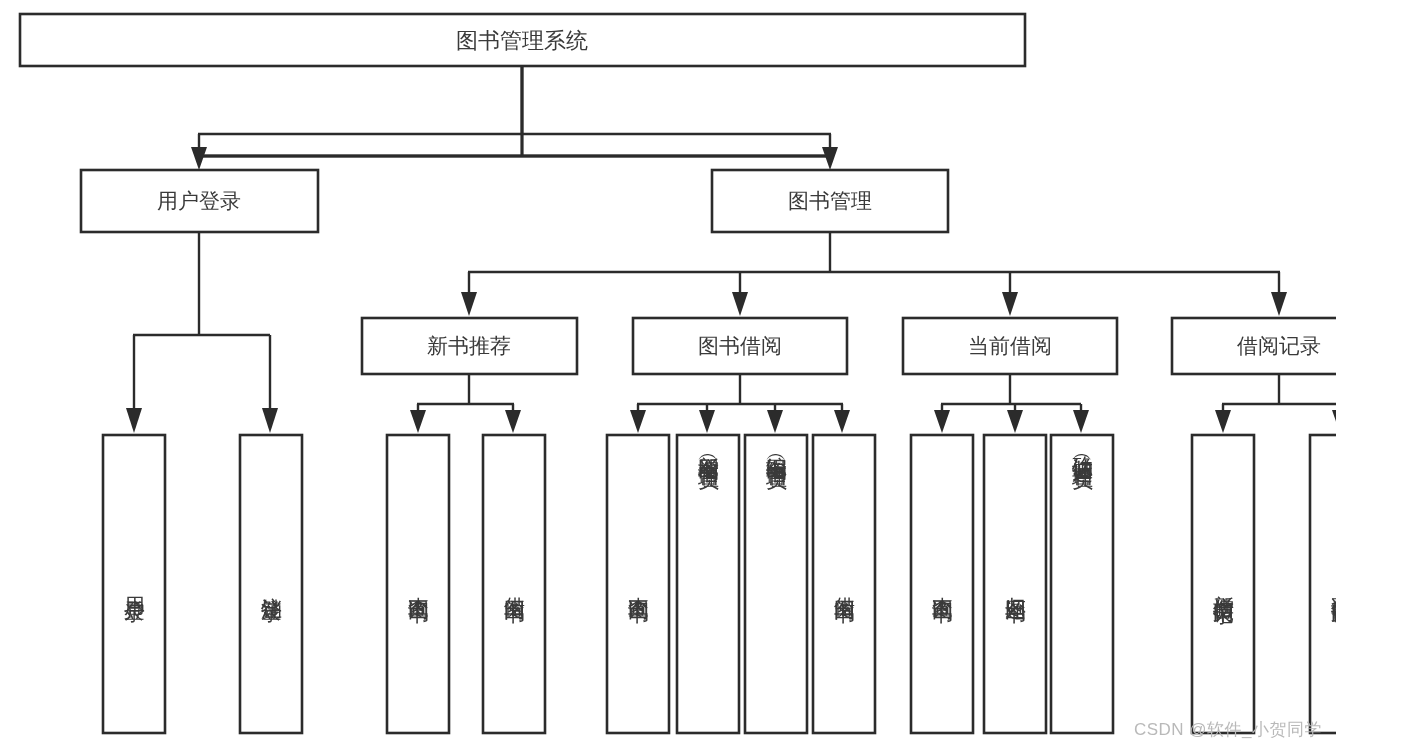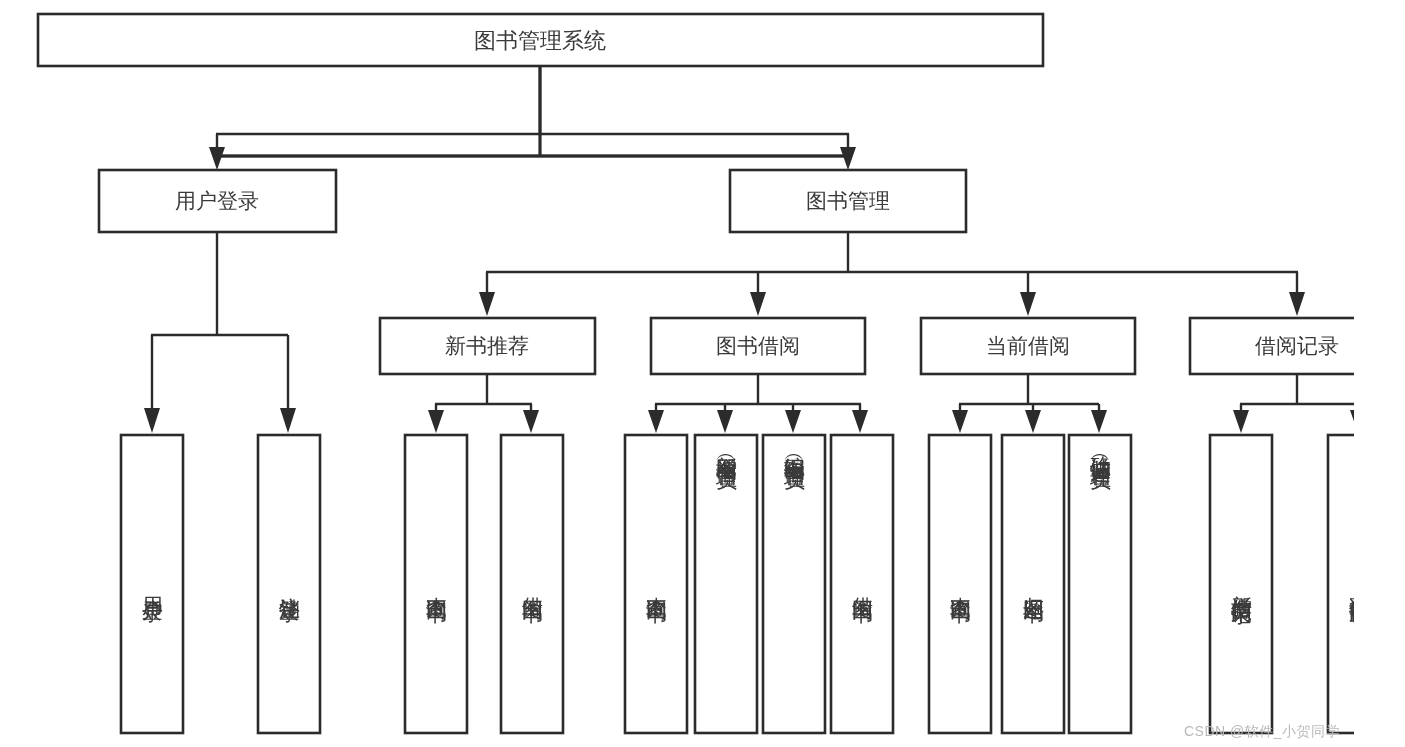--- a/index.html
+++ b/index.html
@@ -10,21 +10,20 @@
   }
   body {
     font-family: "Liberation Sans", "DejaVu Sans", sans-serif;
   }
   #diagram-root {
     position: relative;
     width: 1336px;
     height: 747px;
     background: #ffffff;
     overflow: hidden;
-    margin-left: 18px;
   }
   svg.diagram-canvas {
     position: absolute;
     top: 0;
     left: 0;
     width: 1405px;
     height: 747px;
     display: block;
   }
   .node-box {
@@ -72,21 +71,21 @@
     letter-spacing: 2px;
     color: #3a3a3a;
     white-space: nowrap;
     text-align: center;
   }
   .watermark {
     position: absolute;
     right: 14px;
     bottom: 6px;
     font-family: "Liberation Sans", "DejaVu Sans", sans-serif;
-    font-size: 14px;
+    font-size: 17px;
     color: #b9b9b9;
     letter-spacing: 0.5px;
     user-select: none;
     pointer-events: none;
   }
 </style>
 </head>
 <body>
 
 <div id="diagram-root">

